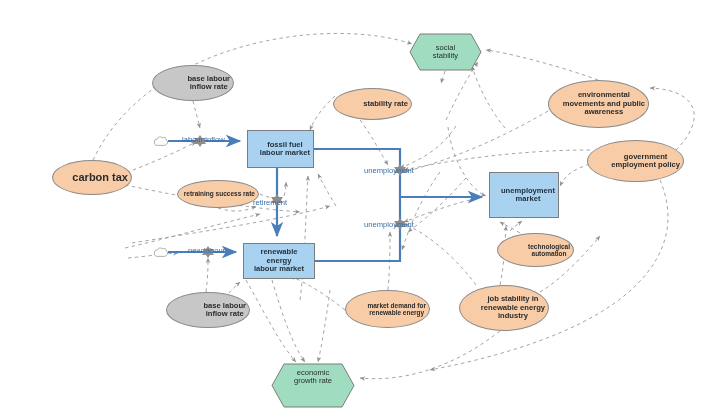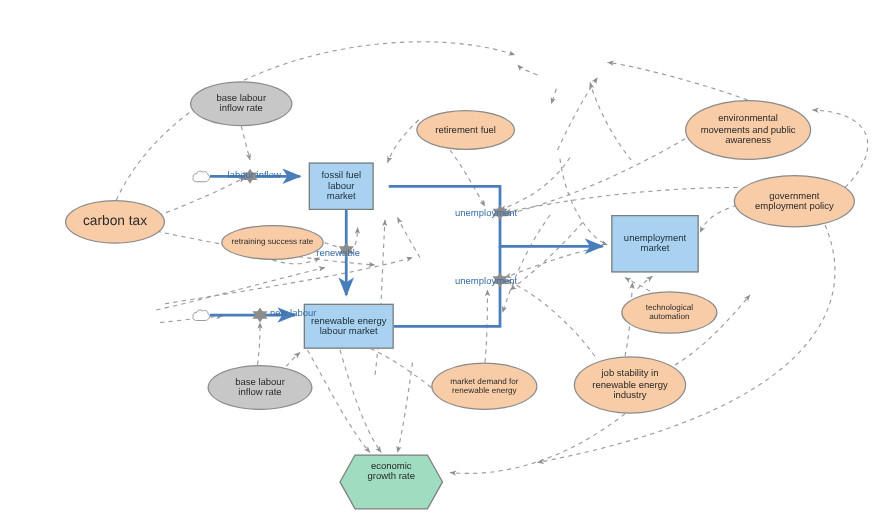--- a/index.html
+++ b/index.html
@@ -1,21 +1,21 @@
 <!DOCTYPE html>
 <html><head>
 <meta charset="utf-8">
 <style>
   html,body{margin:0;padding:0;background:#ffffff;}
   body{width:712px;height:418px;overflow:hidden;
        font-family:"Liberation Sans","DejaVu Sans",sans-serif;}
   #canvas{position:relative;width:712px;height:418px;background:#fff;}
   #wires{position:absolute;left:0;top:0;width:712px;height:418px;}
-  .node{position:absolute;display:flex;align-items:center;justify-content:center;
-        text-align:center;box-sizing:border-box;color:#2b2b2b;}
+  .node{position:absolute;display:flex;align-items:center;justify-content:flex-end;
+        text-align:center;box-sizing:border-box;color:#2b2b2b;font-weight:bold;}
   .node .lbl{display:block;line-height:1.12;padding:0 3px;}
   .ellipse{border:1px solid #8a8a8a;border-radius:50%;}
   .ell-orange{background:#f8cca6;}
   .ell-grey{background:#c7c7c7;}
   .stock{background:#a8d2f0;border:1px solid #7d7d7d;}
   .stock .lbl{color:#24323e;}
   .hexwrap{position:absolute;}
   .hexwrap svg{position:absolute;left:0;top:0;}
   .hexwrap .lbl{position:absolute;left:0;top:0;width:100%;height:100%;
         display:flex;align-items:center;justify-content:center;text-align:center;
@@ -101,42 +101,48 @@
       <path d="M208,258 L214,249 L202,249 Z"></path>
       <path d="M277,194 L283,203 L271,203 Z"></path>
       <path d="M277,206 L283,197 L271,197 Z"></path>
       <path d="M400,164 L406,173 L394,173 Z"></path>
       <path d="M400,176 L406,167 L394,167 Z"></path>
       <path d="M400,218 L406,227 L394,227 Z"></path>
       <path d="M400,230 L406,221 L394,221 Z"></path>
     </g>
   </svg>
 
-  <div class="node stock" style="left:247px;top:130px;width:52px;height:38px;">
+  <div class="node stock" style="left:247px;top:130px;width:67px;height:38px;">
     <span class="lbl sm">fossil fuel<br>labour market</span>
   </div>
   <div class="node stock" style="left:243px;top:243px;width:72px;height:36px;">
     <span class="lbl sm">renewable energy<br>labour market</span>
   </div>
   <div class="node stock" style="left:489px;top:172px;width:70px;height:46px;">
     <span class="lbl sm">unemployment<br>market</span>
   </div>
 
+  <div class="hexwrap" style="left:409px;top:33px;width:73px;height:38px;">
+    <svg width="73" height="38">
+      <polygon points="11,1 62,1 72,19 62,37 11,37 1,19" fill="#9fdcc0" stroke="#7d7d7d" stroke-width="1"></polygon>
+    </svg>
+    <span class="lbl sm">social<br>stability</span>
+  </div>
   <div class="hexwrap" style="left:271px;top:363px;width:84px;height:28px;">
     <svg width="84" height="45">
       <polygon points="13,1 71,1 83,22.5 71,44 13,44 1,22.5" fill="#9fdcc0" stroke="#7d7d7d" stroke-width="1"></polygon>
     </svg>
     <span class="lbl sm">economic<br>growth rate</span>
   </div>
 
   <div class="node ellipse ell-grey" style="left:152px;top:65px;width:82px;height:36px;">
     <span class="lbl sm">base labour<br>inflow rate</span>
   </div>
   <div class="node ellipse ell-orange" style="left:333px;top:88px;width:79px;height:32px;">
-    <span class="lbl sm">retirement fuel</span>
+    <span class="lbl sm">stability rate</span>
   </div>
   <div class="node ellipse ell-orange" style="left:587px;top:140px;width:97px;height:42px;">
     <span class="lbl sm">government<br>employment policy</span>
   </div>
   <div class="node ellipse ell-orange" style="left:548px;top:80px;width:101px;height:48px;">
     <span class="lbl sm">environmental<br>movements and public<br>awareness</span>
   </div>
   <div class="node ellipse ell-orange" style="left:52px;top:160px;width:80px;height:35px;">
     <span class="lbl md">carbon tax</span>
   </div>
@@ -163,18 +169,18 @@
     </svg>
   </div>
   <div class="cloud" style="left:153px;top:245px;width:16px;height:15px;">
     <svg width="16" height="15" viewBox="0 0 16 15">
       <path d="M4.4,11.4 C1.9,11.4 0.8,9.6 1.6,8.1 C0.9,6.4 2.3,4.7 4.2,5.1 C4.8,2.9 7.6,2.2 9.2,3.8
                C11,2.6 13.6,3.9 13.4,6.1 C15,6.6 15.2,9.2 13.4,10.3 C12.9,11.2 11.9,11.4 11,11.4 Z" fill="#fdfdfd" stroke="#9a9a9a" stroke-width="0.8"></path>
     </svg>
   </div>
 
   <div class="flowlabel sm" style="left:182px;top:135px;">labour inflow</div>
-  <div class="flowlabel sm" style="left:188px;top:246px;margin-left:28px;">new labour</div>
-  <div class="flowlabel sm" style="left:253px;top:198px;">renewable</div>
+  <div class="flowlabel sm" style="left:188px;top:246px;">new labour</div>
+  <div class="flowlabel sm" style="left:253px;top:198px;">retirement</div>
   <div class="flowlabel sm" style="left:364px;top:166px;">unemployment</div>
   <div class="flowlabel sm" style="left:364px;top:220px;">unemployment</div>
 
 </div>
 
 </body></html>

